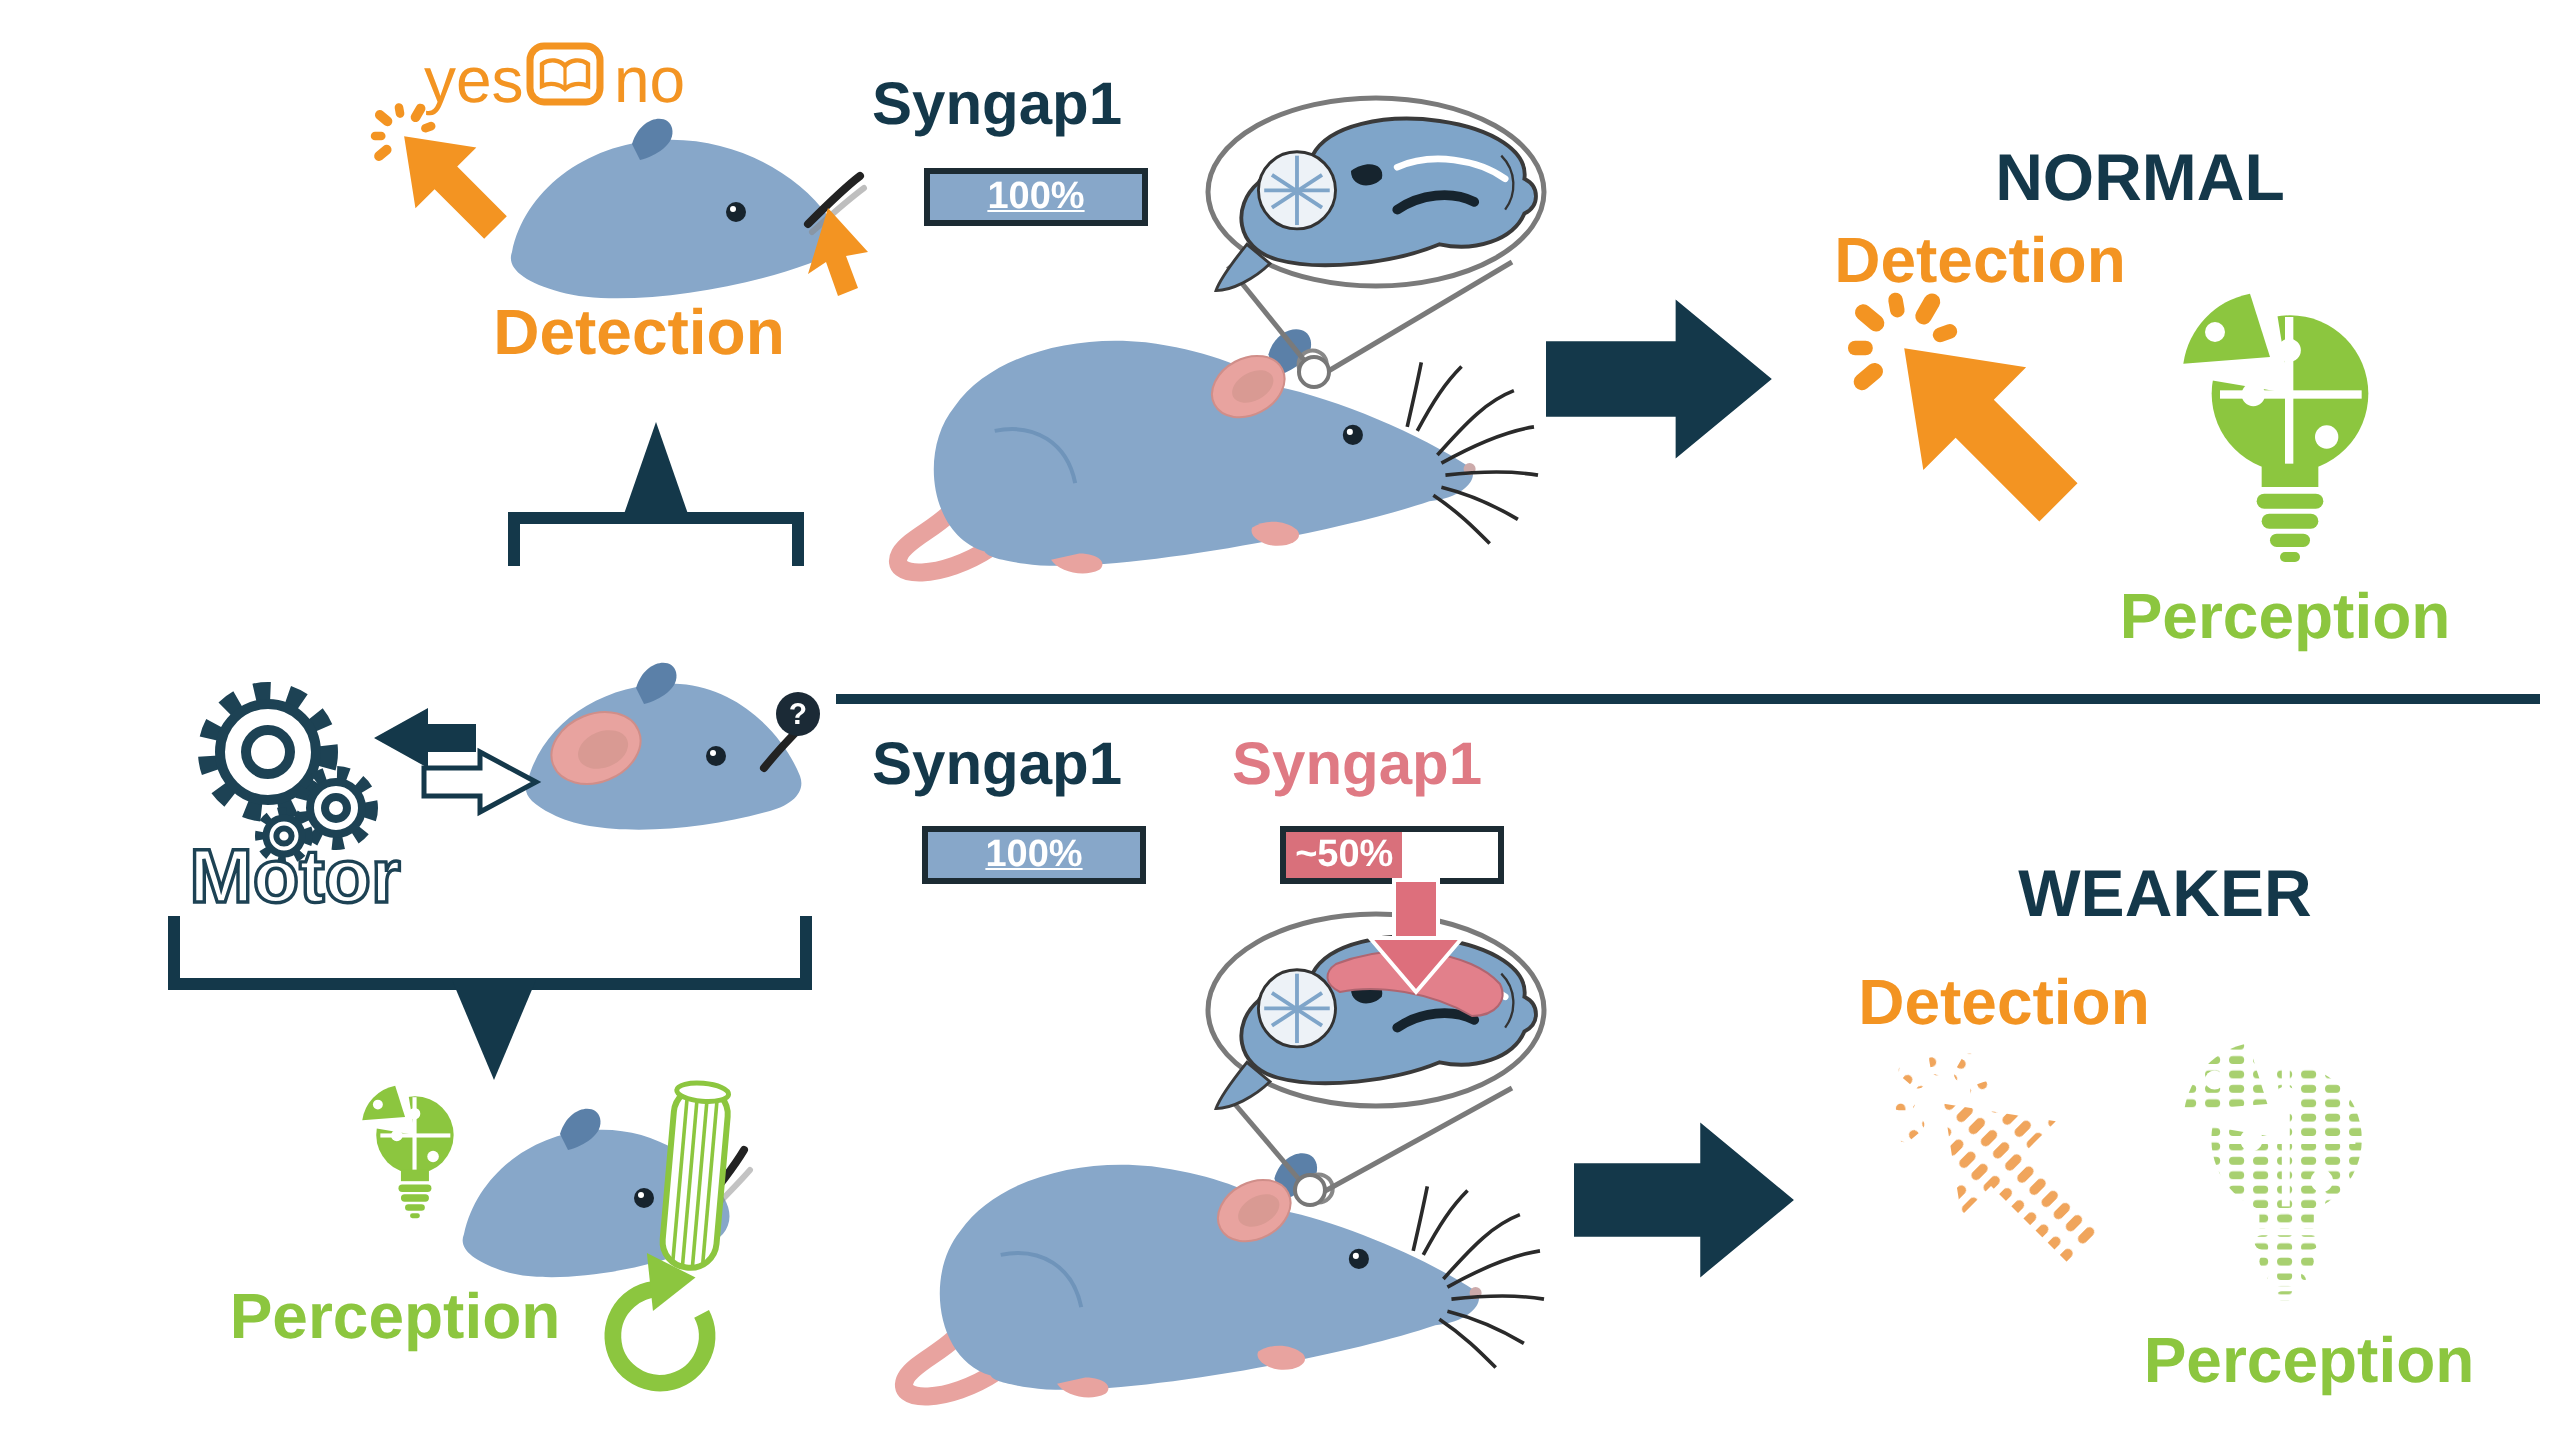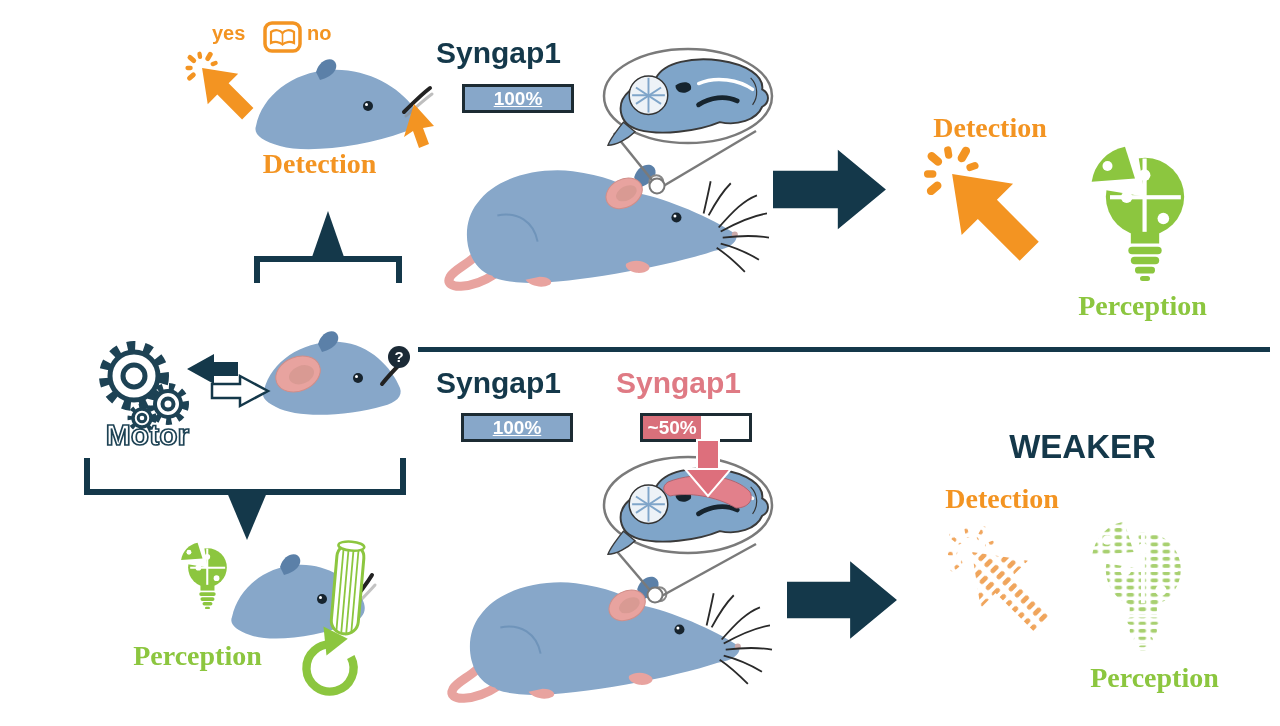--- a/index.html
+++ b/index.html
@@ -5,30 +5,30 @@
   html,body{margin:0;padding:0;background:#fff;}
   #canvas{position:relative;width:1280px;height:726px;background:#fff;overflow:hidden;
           font-family:"Liberation Sans",sans-serif;}
   .abs{position:absolute;}
   .lbl{font-weight:bold;text-align:center;white-space:nowrap;}
   .navy{color:var(--navy,#14384a);}
   .orange{color:var(--orange,#f39422);}
   .green{color:var(--green,#8cc63f);}
   .pink{color:var(--pink,#df7a84);}
   .gene{font-size:30px;font-weight:bold;letter-spacing:0px;}
-  .big{font-size:28px;font-family:Liberation Serif, serif;}
+  .big{font-size:32px;}
   .bar{box-sizing:border-box;border:3px solid #1c2b33;display:flex;align-items:center;justify-content:center;
        font-weight:bold;font-size:19px;color:#fff;text-decoration:underline;}
   .bar-full{background:var(--mouse-blue,#7fa5c9);}
   .bar-half{background:#fff;position:relative;}
   .bar-half .half{position:absolute;left:0;top:0;bottom:0;width:55%;background:var(--pink-bar,#d9707b);
        display:flex;align-items:center;justify-content:center;font-weight:bold;font-size:19px;color:#fff;}
   .outline-text{color:#fff;-webkit-text-stroke:1.7px #1d4254;font-weight:bold;}
   .divider{background:var(--navy,#14384a);}
-  .yn{font-size:20px;color:var(--orange,#f39422);font-weight:bold;}
+  .yn{font-size:32px;color:var(--orange,#f39422);}
   .ww{font-size:23px;color:var(--green,#8cc63f);line-height:29px;font-weight:normal;text-align:left;}
   svg{display:block;overflow:visible;}
 </style>
 </head>
 <body>
 
 <svg width="0" height="0" class="abs" style="left:0;top:0" aria-hidden="true">
   <defs>
     <pattern id="pat-orange" width="16" height="9" patternUnits="userSpaceOnUse">
       <rect x="0" y="1" width="10" height="5" rx="2.5" fill="#f0a55c"></rect>
@@ -176,21 +176,21 @@
 
   <svg class="abs" style="left:92px;top:338px;" width="100" height="100" viewBox="0 0 100 100">
     <use href="#sym-gears"></use>
   </svg>
 
   <svg class="abs" style="left:182px;top:352px;" width="90" height="56" viewBox="0 0 90 56">
     <polygon points="5,17 32,2 32,10 56,10 56,24 32,24 32,32" fill="#14384a"></polygon>
     <polygon points="86,39 58,24 58,32 30,32 30,46 58,46 58,54" fill="#fff" stroke="#14384a" stroke-width="2.5"></polygon>
   </svg>
 
-  <div class="abs lbl outline-text" style="left:90px;top:418px;width:115px;font-size:30px;">Motor</div>
+  <div class="abs lbl outline-text" style="left:90px;top:418px;width:115px;font-size:38px;">Motor</div>
 
   <svg class="abs" style="left:80px;top:452px;" width="330" height="92" viewBox="0 0 330 92">
     <polyline points="7,6 7,40 323,40 323,6" fill="none" stroke="#14384a" stroke-width="6"></polyline>
     <polygon points="146,38 188,38 167,88" fill="#14384a"></polygon>
   </svg>
 
 
   <svg class="abs" style="left:180px;top:542px;" width="50" height="70" viewBox="0 0 120 170">
     <use href="#sym-bulb" fill="#8cc63f"></use>
   </svg>
@@ -240,20 +240,21 @@
     <use href="#sym-brain" x="36" y="12" width="164" height="106"></use>
     <circle cx="87" cy="151" r="7.5" fill="#fff" stroke="#777" stroke-width="2"></circle>
   </svg>
 
   <div class="abs divider" style="left:418px;top:347px;width:852px;height:5px;"></div>
 
   <svg class="abs" style="left:773px;top:147px;" width="115" height="85" viewBox="0 0 110 80">
     <use href="#sym-block-arrow" fill="#14384a"></use>
   </svg>
 
+  <div class="abs lbl navy" style="left:985px;top:70px;width:170px;font-size:33px;">NORMAL</div>
   <div class="abs lbl big orange" style="left:910px;top:112px;width:160px;">Detection</div>
 
   <svg class="abs" style="left:925px;top:147px;" width="135" height="135" viewBox="0 0 130 130">
     <use href="#sym-cursor" fill="#f39422"></use>
   </svg>
   <svg class="abs" style="left:1090px;top:143px;" width="100" height="146" viewBox="0 0 120 170">
     <use href="#sym-bulb" fill="#8cc63f"></use>
   </svg>
   <div class="abs lbl big green" style="left:1050px;top:290px;width:185px;">Perception</div>
 

